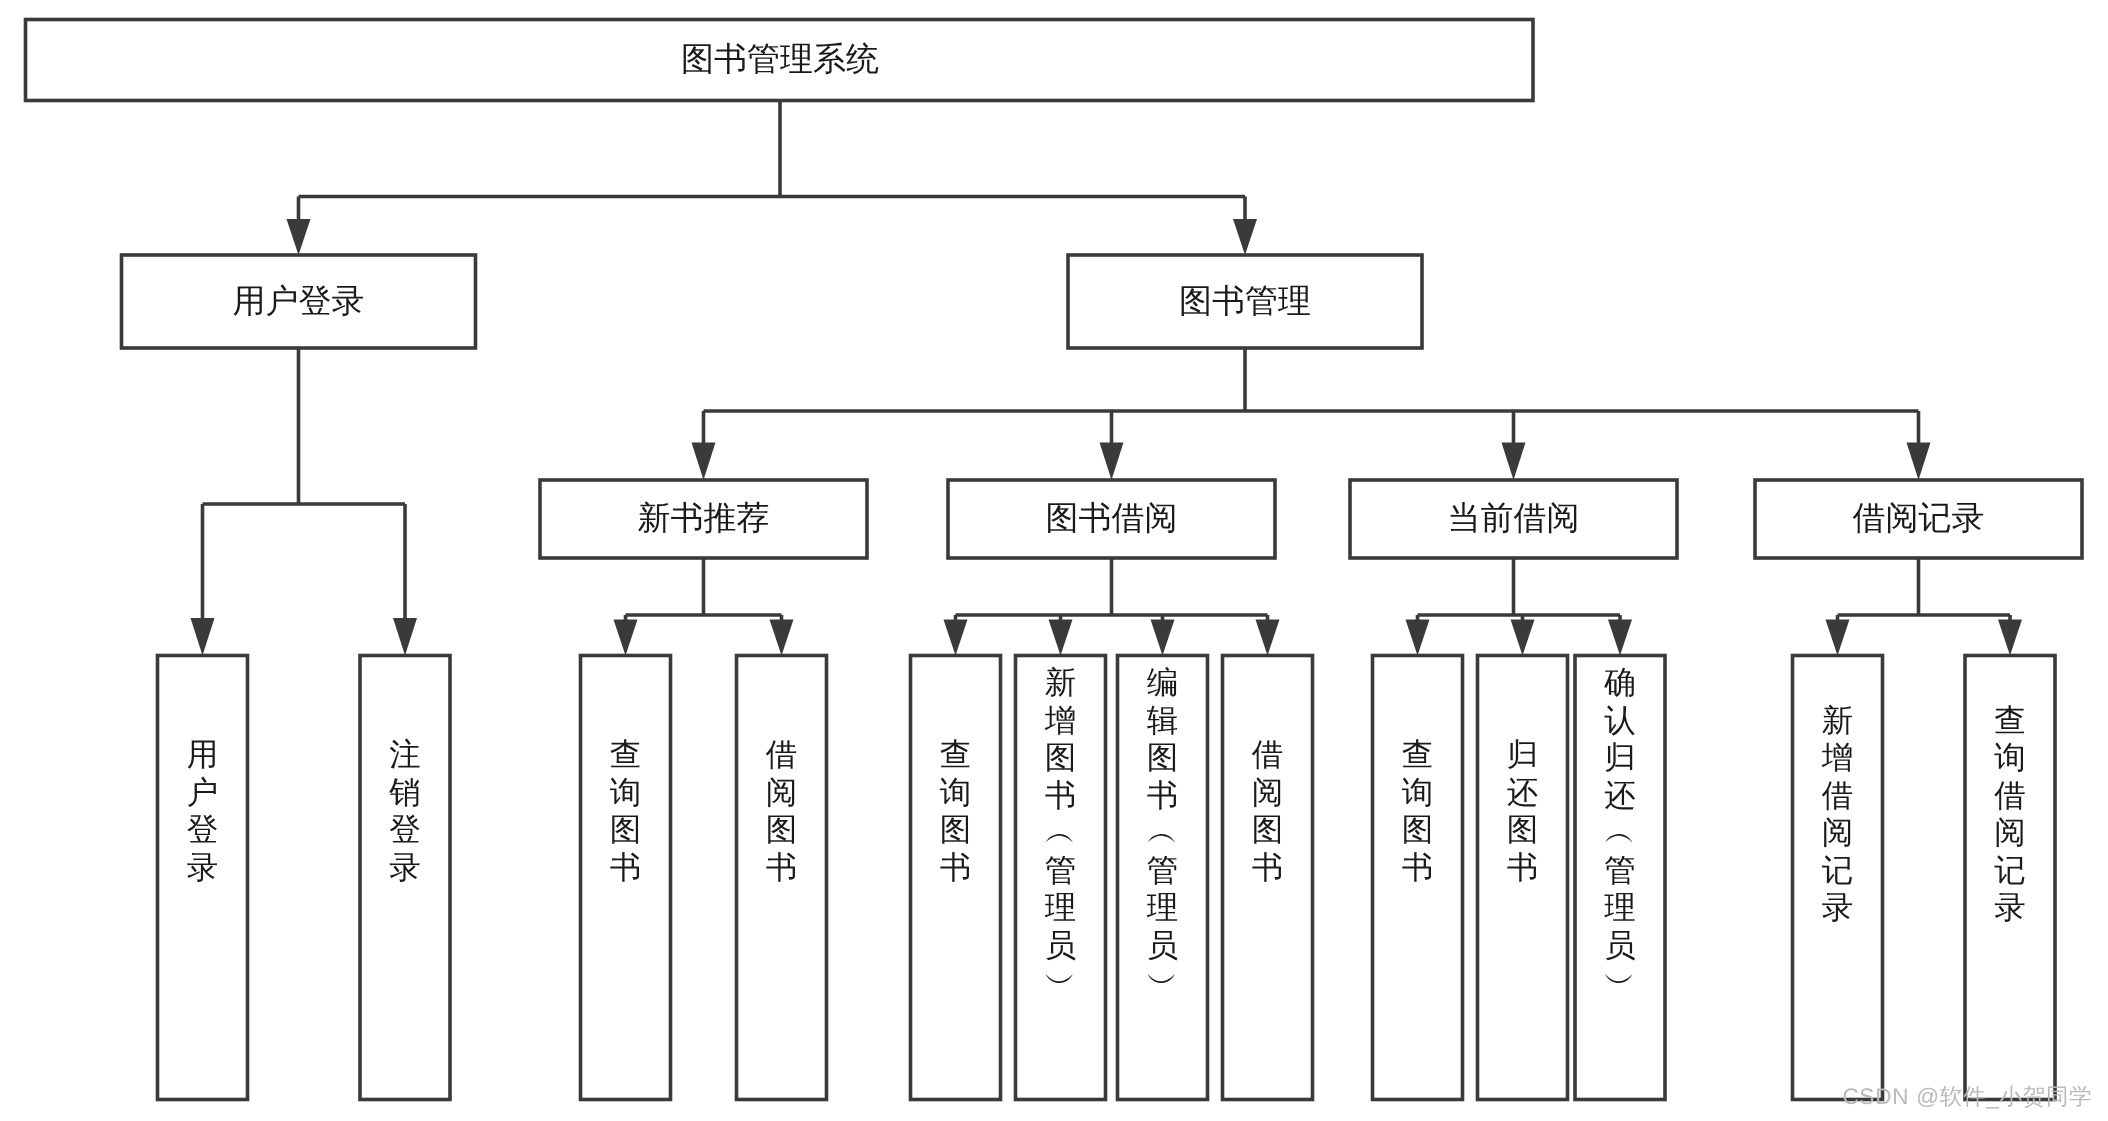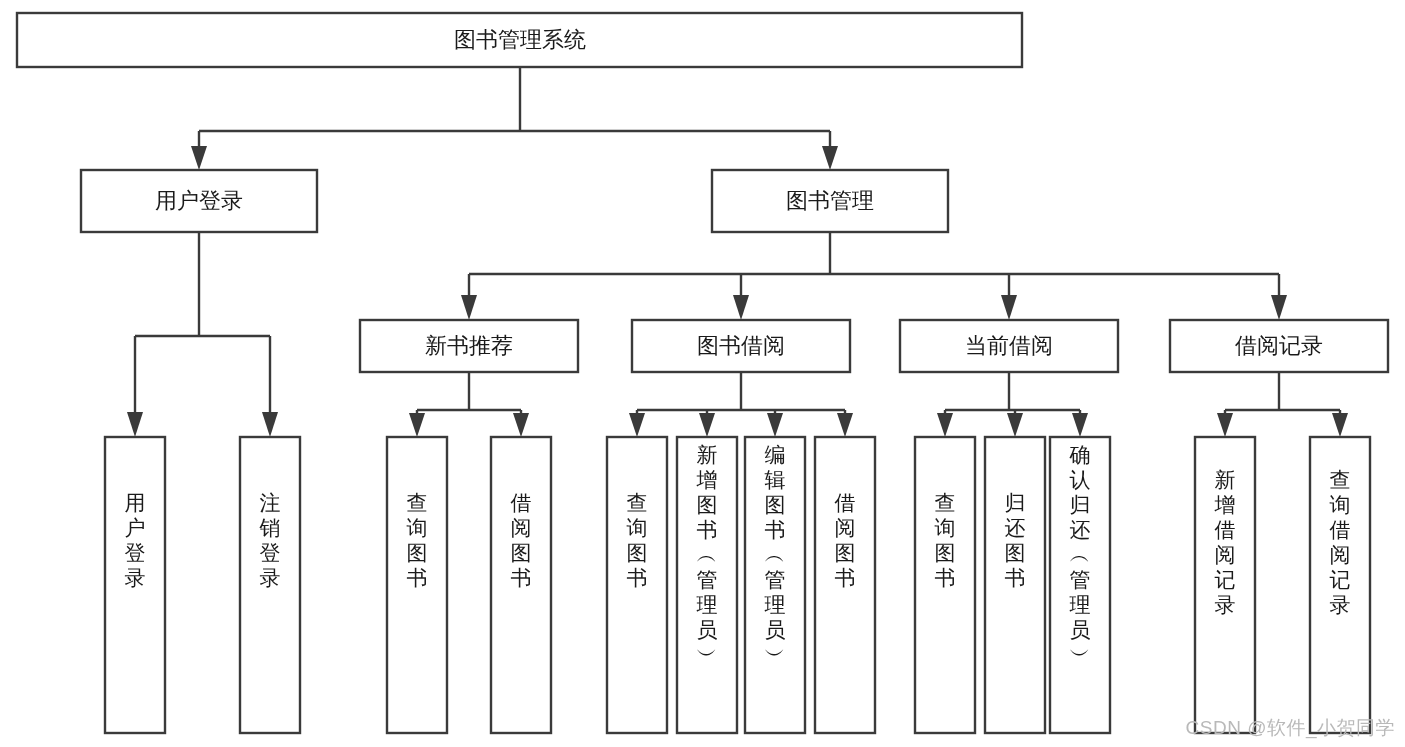--- a/index.html
+++ b/index.html
@@ -52,21 +52,21 @@
   }
   .arrow-head {
     fill: #3a3a3a;
     stroke: none;
   }
   .watermark {
     position: absolute;
     right: 10px;
     bottom: 6px;
     font-family: "Liberation Sans", "DejaVu Sans", sans-serif;
-    font-size: 19px;
+    font-size: 15px;
     color: #b9b9b9;
     letter-spacing: 0.5px;
     white-space: nowrap;
     user-select: none;
   }
 </style>
 </head>
 <body>
 
 <div id="diagram-root">

